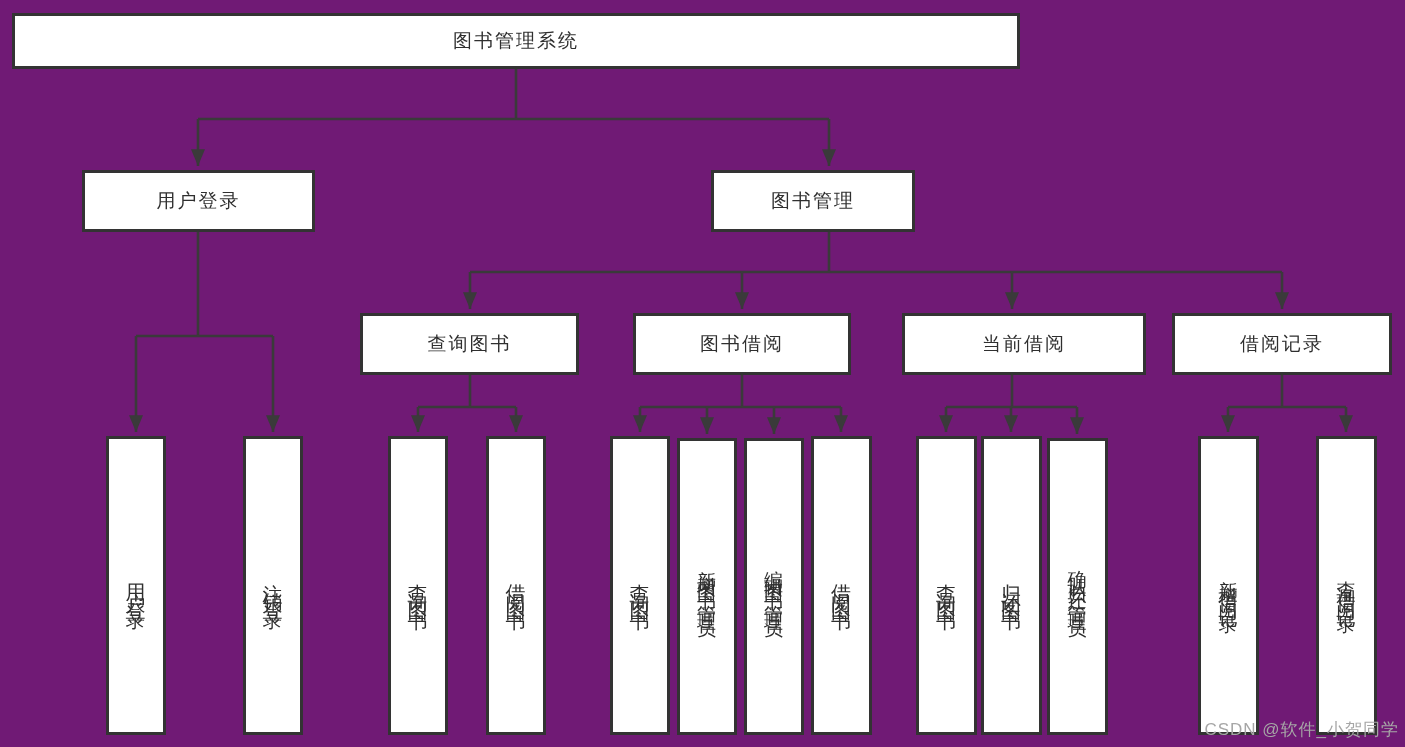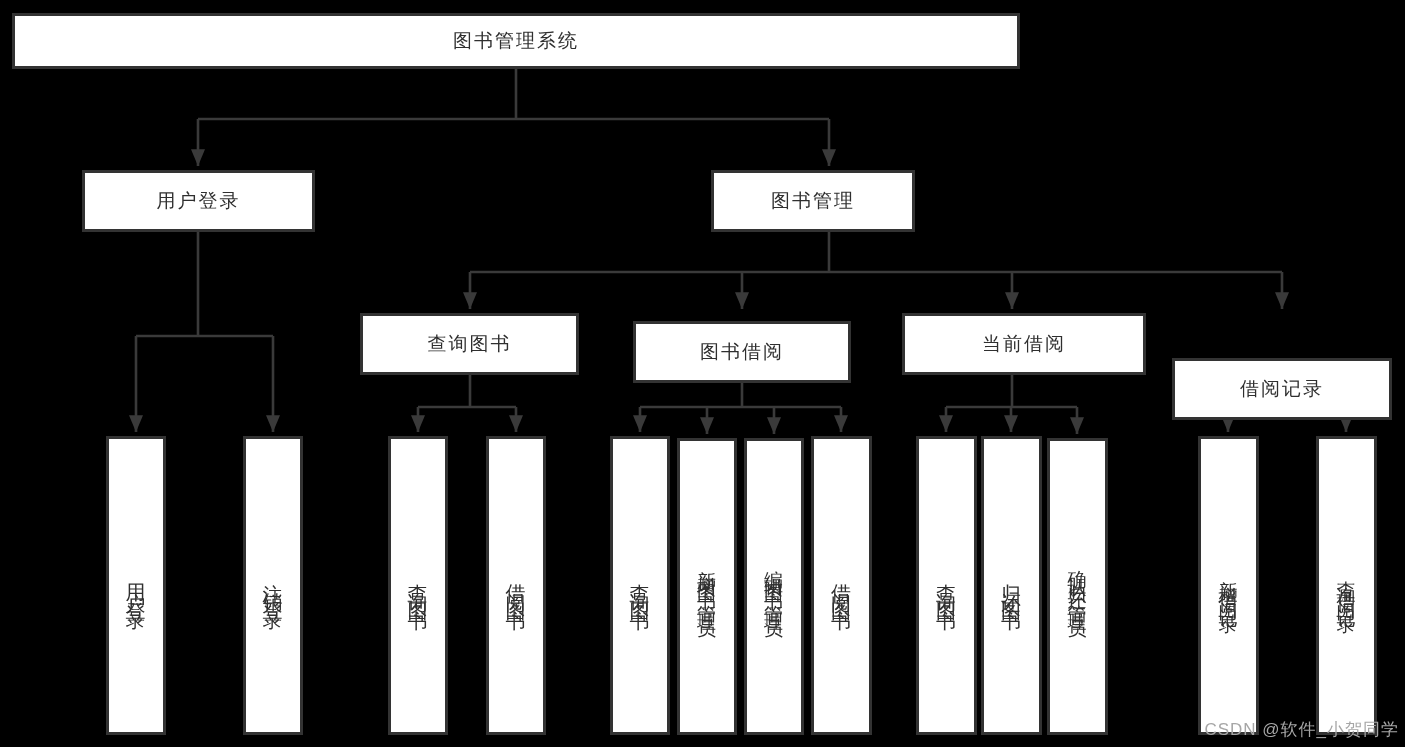--- a/index.html
+++ b/index.html
@@ -5,21 +5,21 @@
   html, body {
     margin: 0;
     padding: 0;
     background: #ffffff;
     font-family: "Liberation Sans", "DejaVu Sans", sans-serif;
   }
   #stage {
     position: relative;
     width: 1405px;
     height: 747px;
-    background: #000000;
+    background: #701a75;
     overflow: hidden;
   }
   #connectors {
     position: absolute;
     left: 0; top: 0;
     width: 1405px;
     height: 747px;
     pointer-events: none;
   }
   .node {
@@ -115,23 +115,23 @@
       <line x1="1346" y1="407" x2="1346" y2="432" marker-end="url(#arrow)"></line>
     </g>
   </svg>
 
   <div class="node" style="left:12px; top:13px; width:1008px; height:56px;">图书管理系统</div>
 
   <div class="node" style="left:82px; top:170px; width:233px; height:62px;">用户登录</div>
   <div class="node" style="left:711px; top:170px; width:204px; height:62px;">图书管理</div>
 
   <div class="node" style="left:360px; top:313px; width:219px; height:62px;">查询图书</div>
-  <div class="node" style="left:633px; top:313px; width:218px; height:62px;margin-top:8px;">图书借阅</div>
+  <div class="node" style="left:633px; top:313px; width:218px; height:62px;">图书借阅</div>
   <div class="node" style="left:902px; top:313px; width:244px; height:62px;">当前借阅</div>
-  <div class="node" style="left:1172px; top:313px; width:220px; height:62px;margin-top:45px;">借阅记录</div>
+  <div class="node" style="left:1172px; top:313px; width:220px; height:62px;">借阅记录</div>
 
   <div class="vnode" style="left:106px; top:436px; width:60px; height:299px;">用户登录</div>
   <div class="vnode" style="left:243px; top:436px; width:60px; height:299px;">注销登录</div>
 
   <div class="vnode" style="left:388px; top:436px; width:60px; height:299px;">查询图书</div>
   <div class="vnode" style="left:486px; top:436px; width:60px; height:299px;">借阅图书</div>
 
   <div class="vnode" style="left:610px; top:436px; width:60px; height:299px;">查询图书</div>
   <div class="vnode long" style="left:677px; top:438px; width:60px; height:297px;">新增图书（管理员）</div>
   <div class="vnode long" style="left:744px; top:438px; width:60px; height:297px;">编辑图书（管理员）</div>

